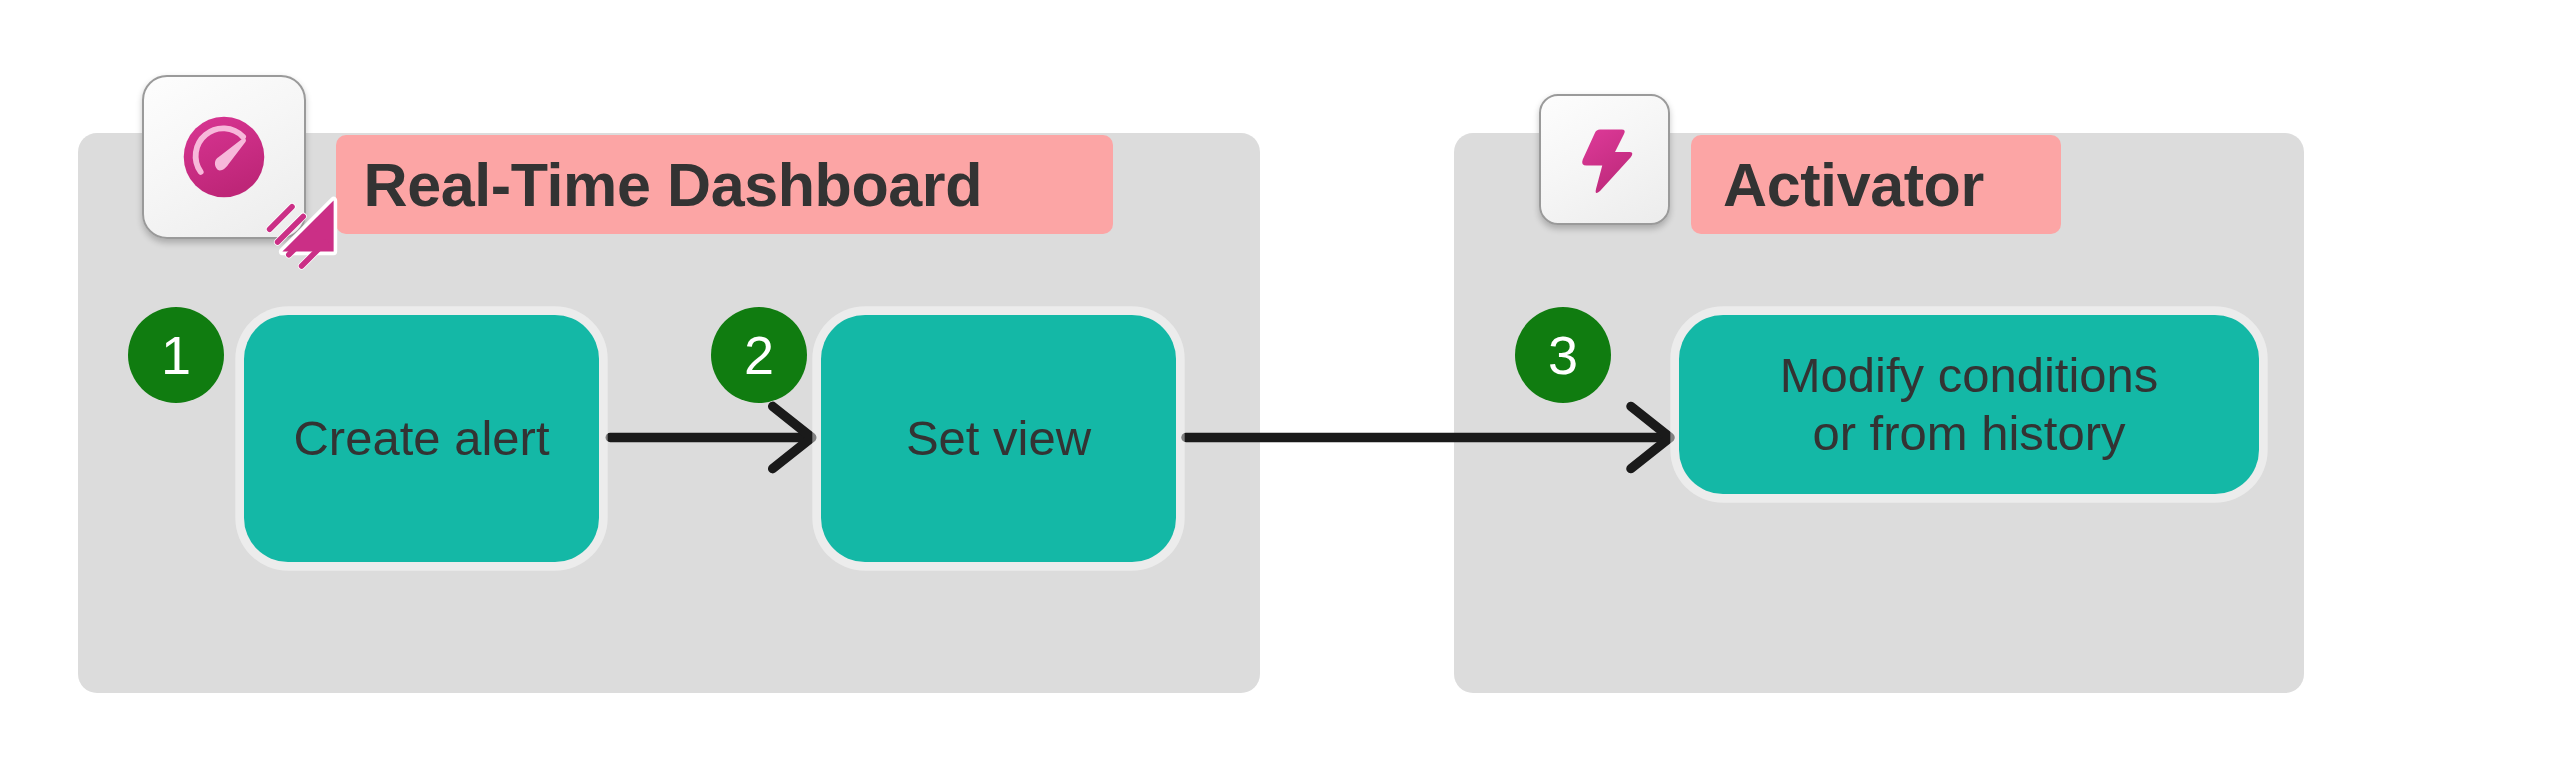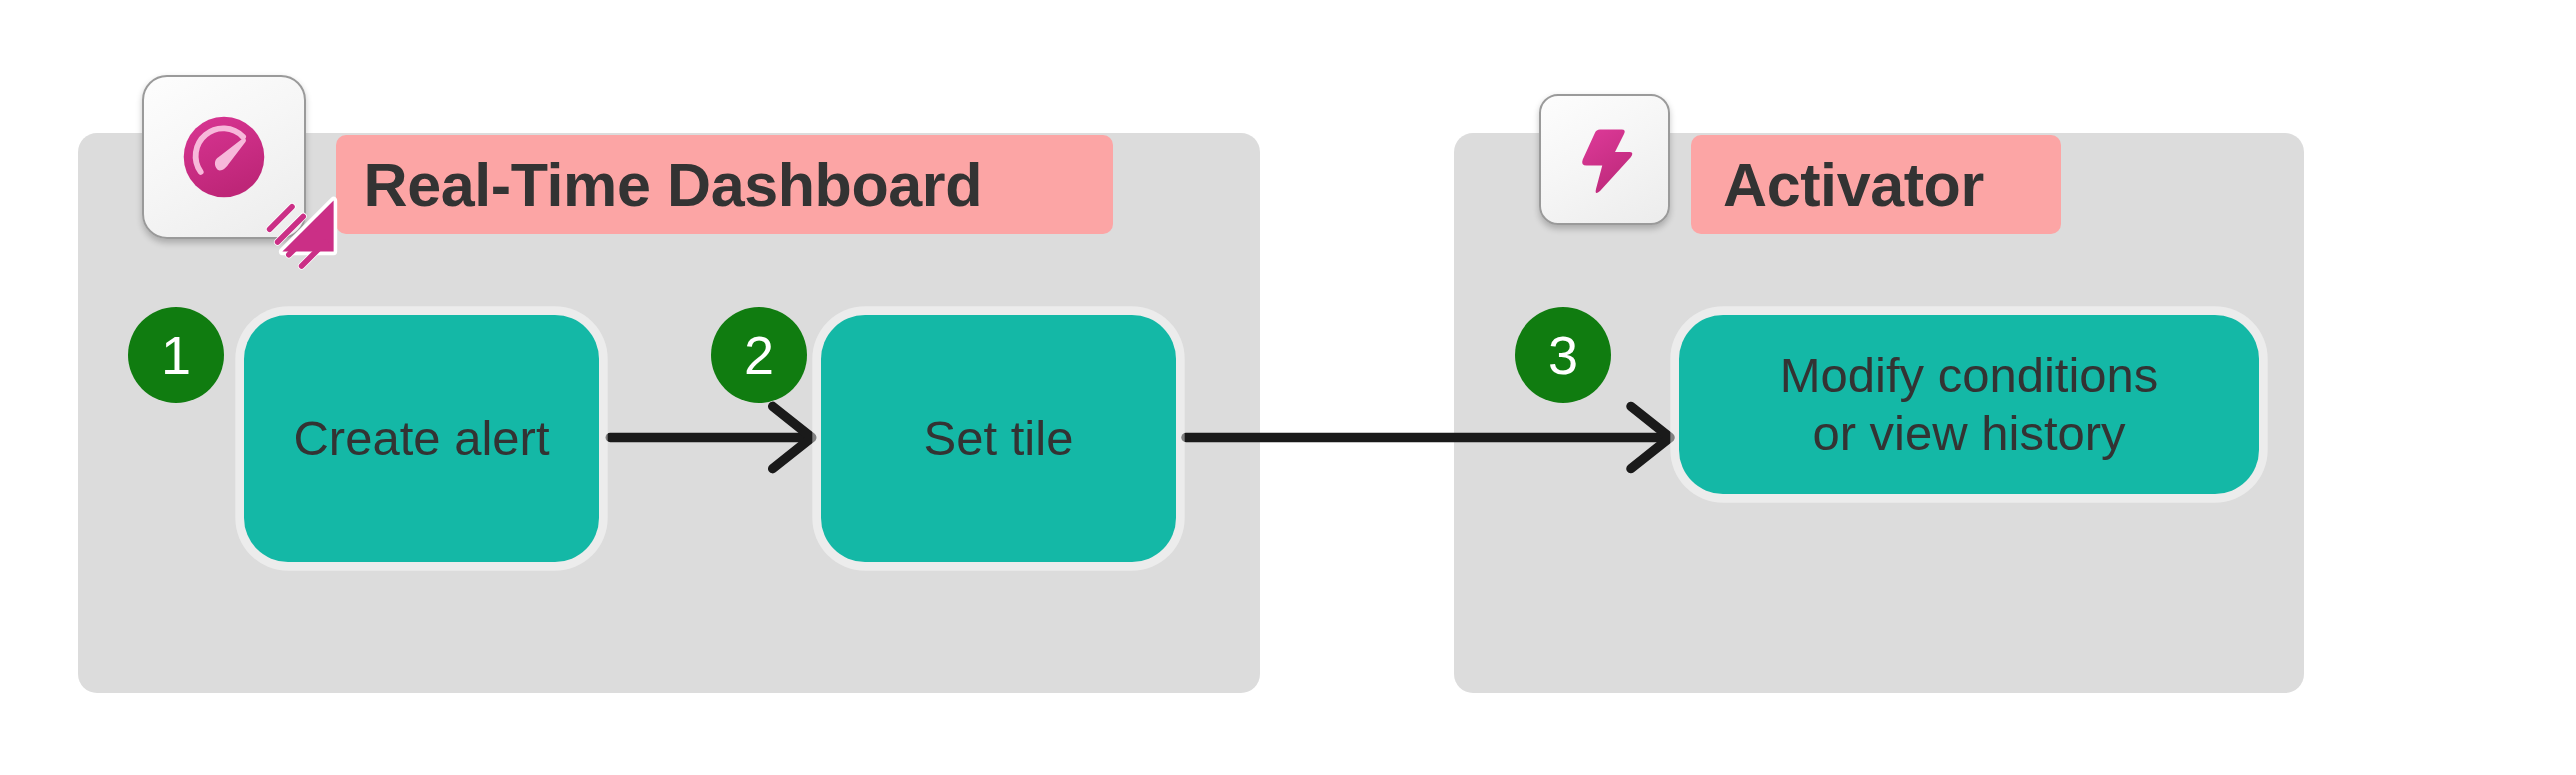--- a/index.html
+++ b/index.html
@@ -197,28 +197,28 @@
   </div>
 
   <div class="step-node" id="node-1">
     <div>
       <span>Create alert</span>
     </div>
   </div>
 
   <div class="step-node" id="node-2">
     <div>
-      <span>Set tile</span>
+      <span>Set view</span>
     </div>
   </div>
 
   <div class="step-node" id="node-3">
     <div>
       <span>Modify conditions</span>
-      <span>or view history</span>
+      <span>or from history</span>
     </div>
   </div>
 
   <div class="step-badge" id="badge-1">1</div>
   <div class="step-badge" id="badge-2">2</div>
   <div class="step-badge" id="badge-3">3</div>
 
   <div class="group-title" id="title-dashboard">Real-Time Dashboard</div>
   <div class="group-title" id="title-activator">Activator</div>
 

